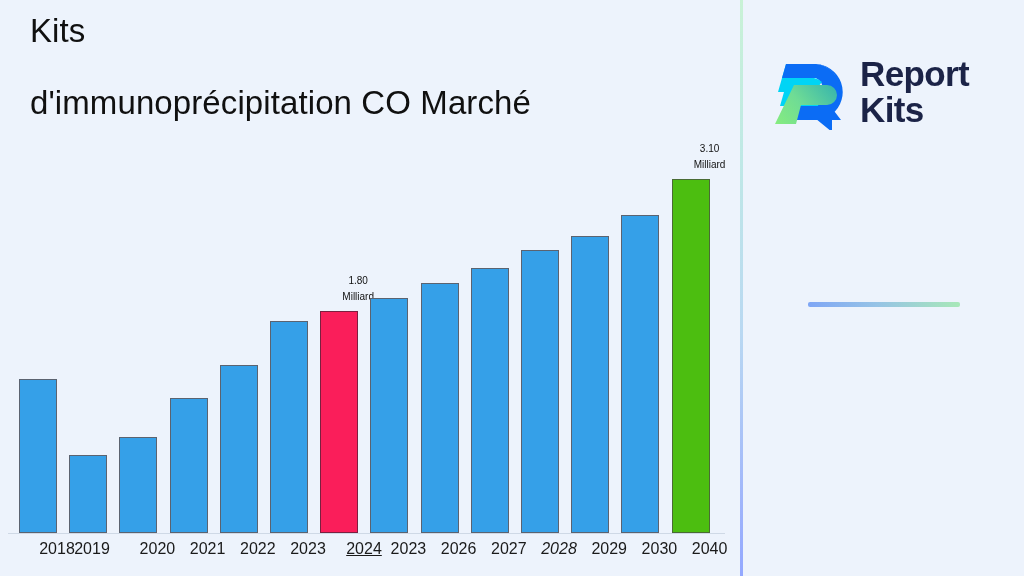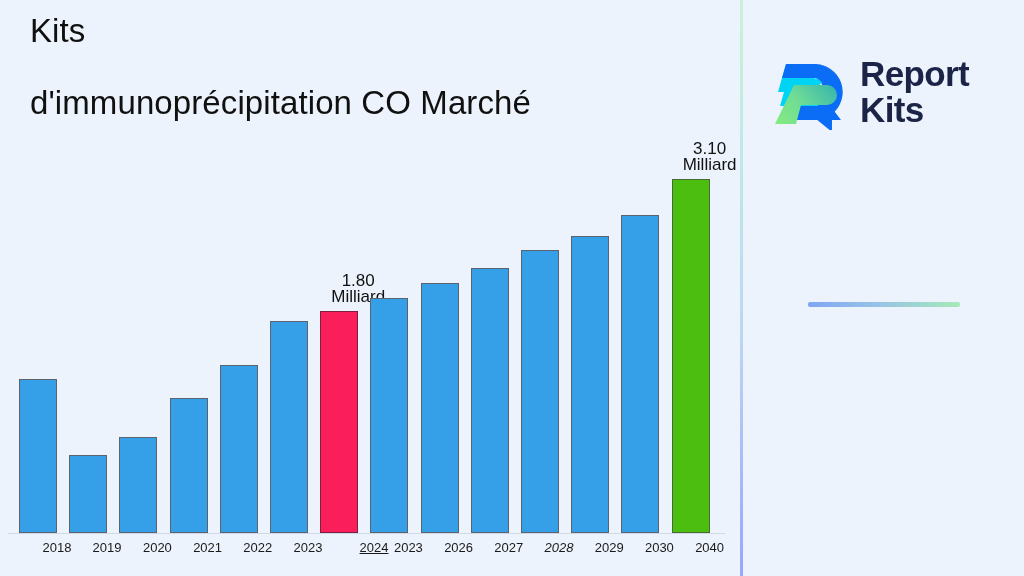--- a/index.html
+++ b/index.html
@@ -32,26 +32,26 @@
     position:absolute;bottom:43px;width:38px;
     border:1px solid #5b6370;
     box-sizing:border-box;
   }
   .bar.blue{background:#35a0e8;}
   .bar.pink{background:#fa1e5a;border-color:#7a2040;}
   .bar.green{background:#4cbe10;border-color:#4a6b34;}
 
   .xlabel{
     position:absolute;top:540px;width:60px;margin-left:-11px;
-    text-align:center;font-size:13px;color:#1a1a1a;
+    text-align:center;font-size:16px;color:#1a1a1a;
   }
 
   .bar-label{
     position:absolute;width:100px;margin-left:-31px;
-    text-align:center;font-size:17px;line-height:16px;color:#111;
+    text-align:center;font-size:10px;line-height:16px;color:#111;
   }
 
   
   .divider{
     position:absolute;left:740px;top:0;width:3px;height:576px;
     background:linear-gradient(to bottom,#c9f2d6 0%,#bfe8e6 28%,#b9d8f2 58%,#9fb4fb 88%,#93a8ff 100%);
   }
 
   
   .right-panel{position:absolute;left:743px;top:0;width:281px;height:576px;margin-top:44px;}
@@ -82,31 +82,31 @@
     <div class="title">
       <div class="title-line">Kits</div>
       <div class="title-line l2">d'immunoprécipitation CO Marché</div>
     </div>
 
     <div class="plot" id="plot">
       <div class="axis-line"></div>
     <div class="bar blue" style="left: 19px; height: 154px;"></div>
         <div class="xlabel" style="left: 38px;">2018</div>
         <div class="bar blue" style="left: 69.2px; height: 78px;"></div>
-        <div class="xlabel" style="left: 88px;">2019</div>
+        <div class="xlabel" style="left: 73px;">2019</div>
         <div class="bar blue" style="left: 119.4px; height: 96px;"></div>
         <div class="xlabel" style="left: 138.4px;">2020</div>
         <div class="bar blue" style="left: 169.6px; height: 135px;"></div>
         <div class="xlabel" style="left: 188.6px;">2021</div>
         <div class="bar blue" style="left: 219.8px; height: 168px;"></div>
         <div class="xlabel" style="left: 238.8px;">2022</div>
         <div class="bar blue" style="left: 270px; height: 212px;"></div>
         <div class="xlabel" style="left: 289px;">2023</div>
         <div class="bar pink" style="left: 320.2px; height: 222px;"></div>
-        <div class="xlabel" style="left: 355px; text-decoration: underline;">2024</div>
+        <div class="xlabel" style="left: 345px; text-decoration: underline;">2024</div>
         <div class="bar-label" style="left: 339.2px; top: 273px;">
           <div>1.80</div>
           <div>Milliard</div>
         </div>
         <div class="bar blue" style="left: 370.4px; height: 235px;"></div>
         <div class="xlabel" style="left: 389.4px;">2023</div>
         <div class="bar blue" style="left: 420.6px; height: 250px;"></div>
         <div class="xlabel" style="left: 439.6px;">2026</div>
         <div class="bar blue" style="left: 470.8px; height: 265px;"></div>
         <div class="xlabel" style="left: 489.8px;">2027</div>

